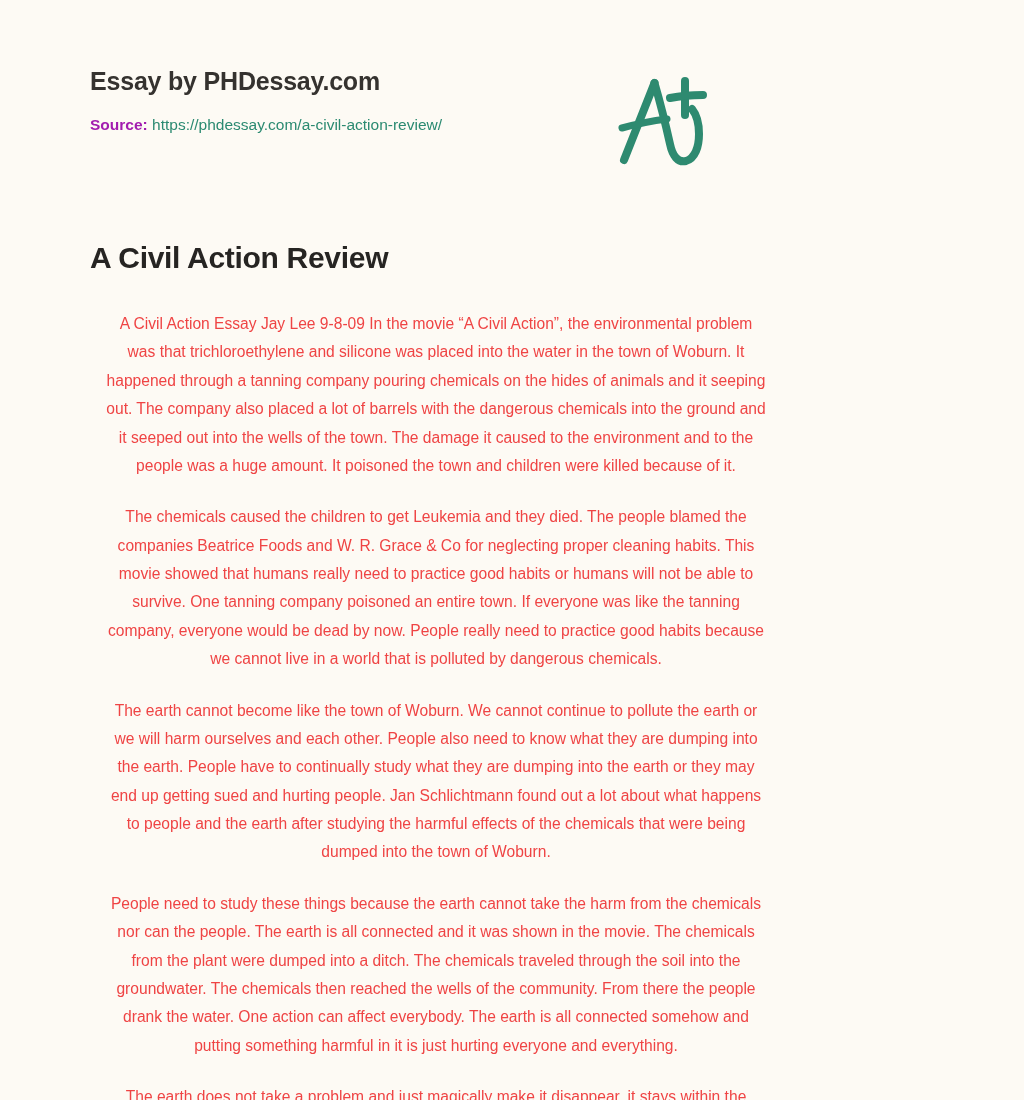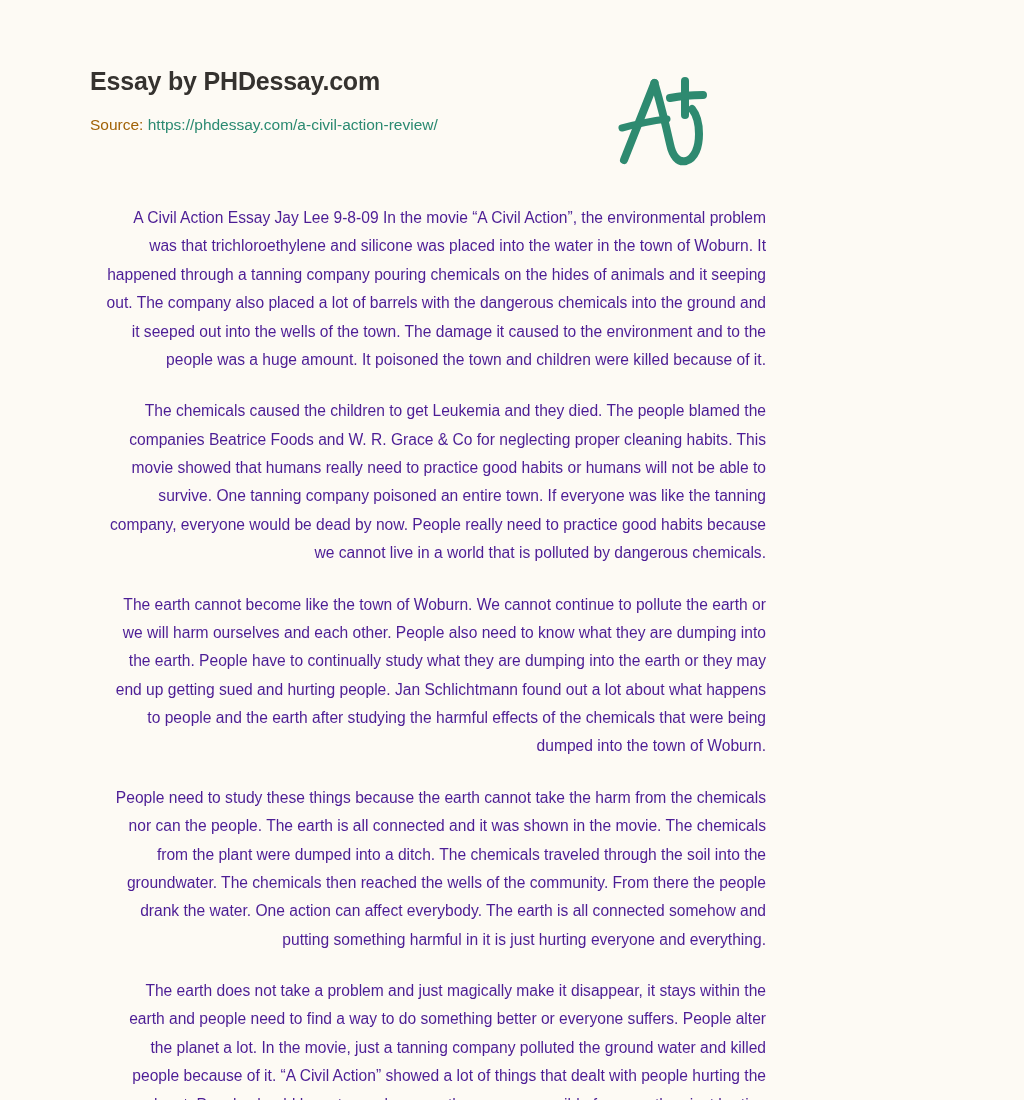--- a/index.html
+++ b/index.html
@@ -40,21 +40,22 @@
     white-space: nowrap;
   }
   .source-line {
     margin-top: 20px;
     font-size: 15.5px;
     color: #8b8781;
     line-height: 1.2;
     white-space: nowrap;
   }
   .source-label {
-    color: #a16207;
+    color: #a21caf;
+    font-weight: bold;
   }
   .source-url {
     color: #2b8a71;
     text-decoration: none;
     margin-top: 24px;
   }
 
   
   .logo {
     margin-top: 6px;
@@ -75,22 +76,22 @@
   }
 
   
   .article {
     margin-top: 34px;
   }
   .article p {
     margin: 0 0 23px 16px;
     font-size: 15.6px;
     line-height: 1.82;
-    color: #4c1d95;
-    text-align: right;
+    color: #ef4444;
+    text-align: center;
   }
   .article p:last-child {
     margin-bottom: 0;
   }
 </style>
 </head>
 <body>
 
 <div class="page">
 
@@ -114,20 +115,21 @@
         <path d="M14 54 C25 51, 43 47, 59 45" stroke-width="7"></path>
 
         <path d="M77 7 C77 18, 77 30, 77 41" stroke-width="8"></path>
 
         <path d="M62 24 C72 22, 84 21, 95 21" stroke-width="8"></path>
       </g>
     </svg>
 
   </div>
 
+  <h1 class="doc-title">A Civil Action Review</h1>
 
   <div class="article">
     <p>A Civil Action Essay Jay Lee 9-8-09 In the movie “A Civil Action”, the environmental problem was that trichloroethylene and silicone was placed into the water in the town of Woburn. It happened through a tanning company pouring chemicals on the hides of animals and it seeping out. The company also placed a lot of barrels with the dangerous chemicals into the ground and it seeped out into the wells of the town. The damage it caused to the environment and to the people was a huge amount. It poisoned the town and children were killed because of it.</p>
     <p>The chemicals caused the children to get Leukemia and they died. The people blamed the companies Beatrice Foods and W. R. Grace &amp; Co for neglecting proper cleaning habits. This movie showed that humans really need to practice good habits or humans will not be able to survive. One tanning company poisoned an entire town. If everyone was like the tanning company, everyone would be dead by now. People really need to practice good habits because we cannot live in a world that is polluted by dangerous chemicals.</p>
     <p>The earth cannot become like the town of Woburn. We cannot continue to pollute the earth or we will harm ourselves and each other. People also need to know what they are dumping into the earth. People have to continually study what they are dumping into the earth or they may end up getting sued and hurting people. Jan Schlichtmann found out a lot about what happens to people and the earth after studying the harmful effects of the chemicals that were being dumped into the town of Woburn.</p>
     <p>People need to study these things because the earth cannot take the harm from the chemicals nor can the people. The earth is all connected and it was shown in the movie. The chemicals from the plant were dumped into a ditch. The chemicals traveled through the soil into the groundwater. The chemicals then reached the wells of the community. From there the people drank the water. One action can affect everybody. The earth is all connected somehow and putting something harmful in it is just hurting everyone and everything.</p>
     <p>The earth does not take a problem and just magically make it disappear, it stays within the earth and people need to find a way to do something better or everyone suffers. People alter the planet a lot. In the movie, just a tanning company polluted the ground water and killed people because of it. “A Civil Action” showed a lot of things that dealt with people hurting the planet. People should have to pay because they are responsible for more than just hurting people. The environment is important to people along with animals.</p>
 
   </div>
 

